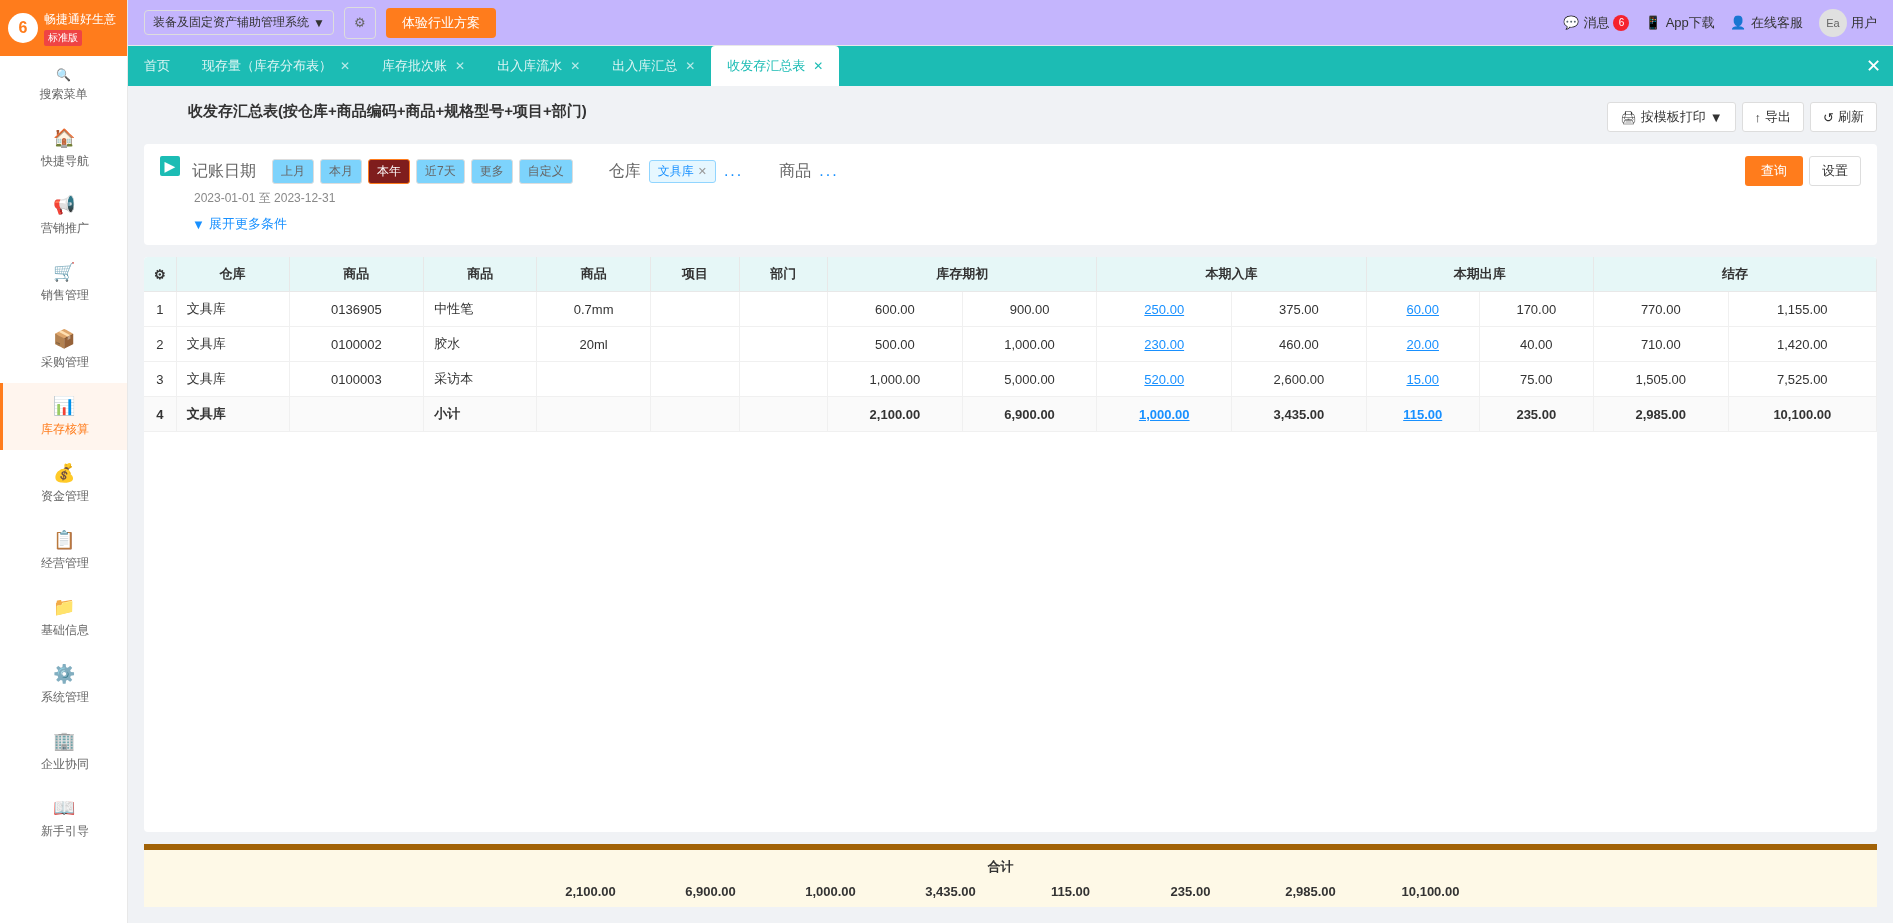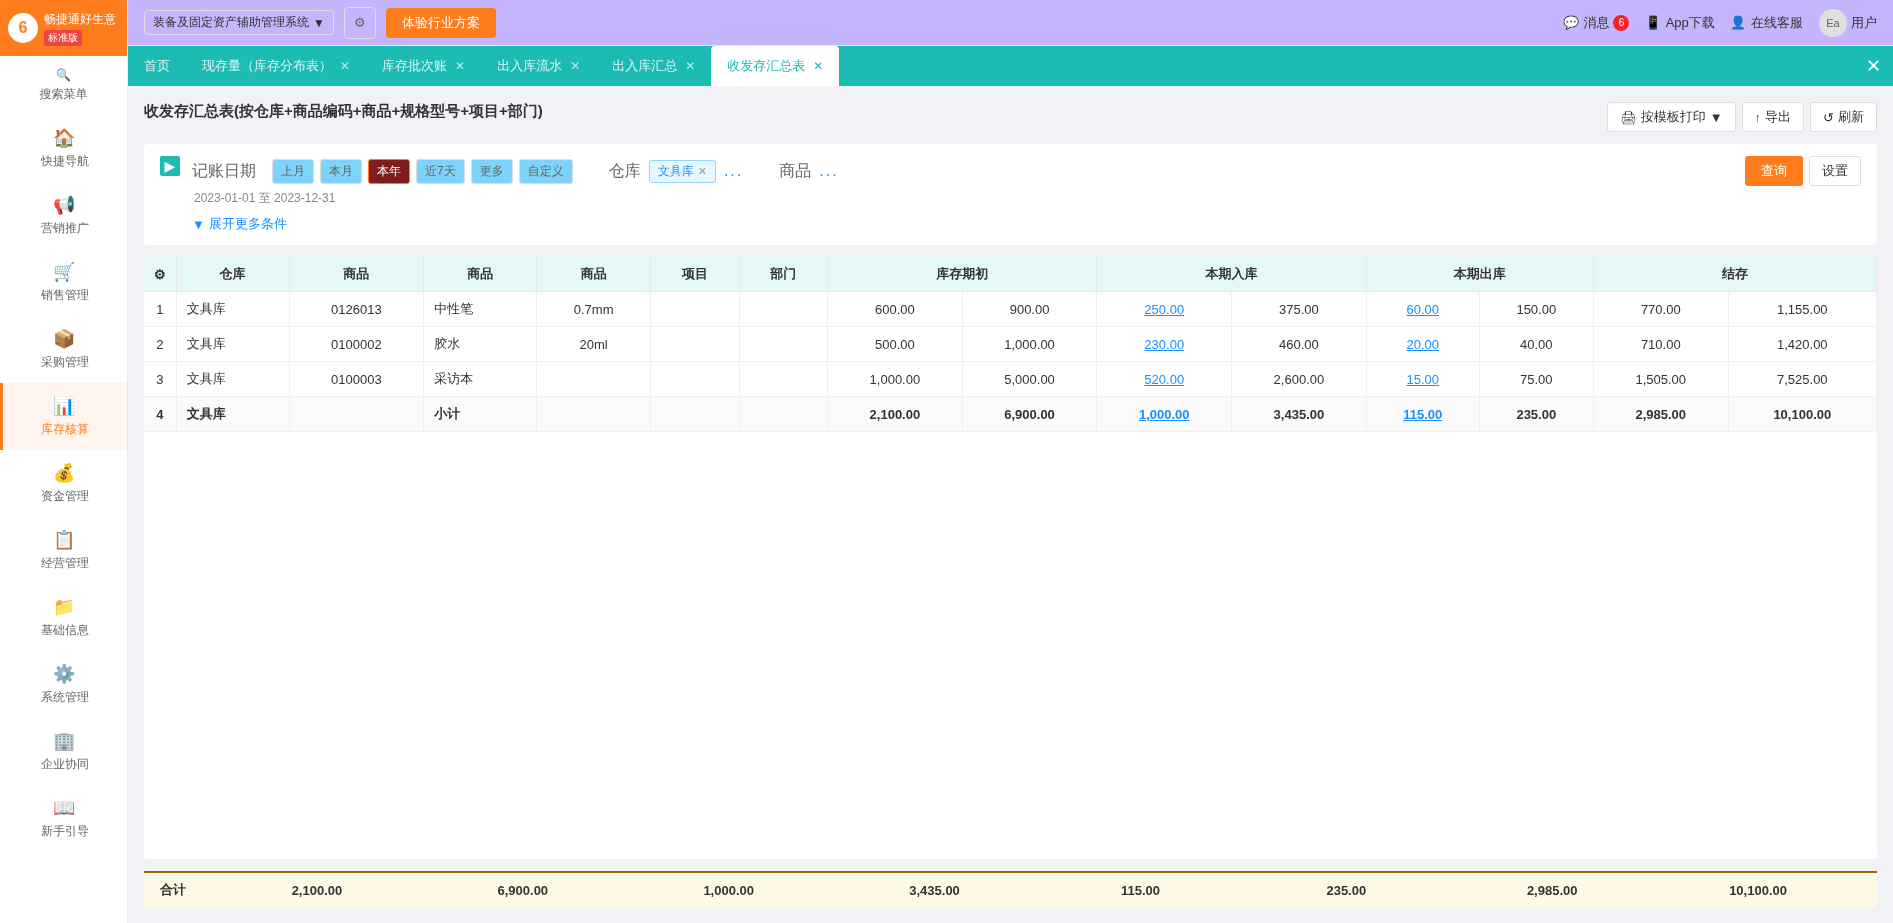--- a/index.html
+++ b/index.html
@@ -66,27 +66,27 @@
     table { width: 100%; border-collapse: collapse; font-size: 13px; }
     thead tr th { background: #e6f7f7; color: #333; padding: 8px 10px; text-align: center; border-bottom: 1px solid #e8e8e8; border-right: 1px solid #e8e8e8; font-weight: normal; white-space: nowrap; }
     thead tr:first-child th { font-weight: bold; }
     tbody tr td { padding: 8px 10px; text-align: center; border-bottom: 1px solid #f0f0f0; border-right: 1px solid #f0f0f0; color: #333; white-space: nowrap; }
     tbody tr.subtotal { background: #fafafa; font-weight: bold; }
     tbody tr td.link-val { color: #1890ff; text-decoration: underline; cursor: pointer; }
     .col-left { text-align: left; }
     .settings-col { width: 30px; }
 
     
-    .table-footer { background: #fef9e7; display: flex; align-items: center; padding: 8px 16px; border-top: 2px solid #a16207; font-size: 13px; color: #333; gap: 8px; flex-shrink: 0; position: sticky; bottom: 0; }
+    .table-footer { background: #fef9e7; display: flex; align-items: center; padding: 8px 16px; border-top: 6px solid #a16207; font-size: 13px; color: #333; gap: 8px; flex-shrink: 0; position: sticky; bottom: 0; flex-direction: column; }
     .footer-label { font-weight: bold; margin-right: 20px; }
     .footer-values { display: flex; gap: 0; flex: 1; }
     .footer-val { text-align: center; flex: 1; font-weight: bold; }
 
     
-    .top-action-row { display: flex; justify-content: space-between; align-items: flex-start; }
+    .top-action-row { display: flex; justify-content: space-between; align-items: flex-start; margin-left: 44px; }
     .right-actions { display: flex; gap: 6px; align-items: center; }
 
     
     .tab-bar-close { margin-left: auto; color: #fff; padding: 0 12px; cursor: pointer; font-size: 18px; }
   </style>
 </head>
 <body>
 
 <div class="sidebar">
   <div class="sidebar-logo">
@@ -283,31 +283,31 @@
             <th colspan="2">库存期初</th>
             <th colspan="2">本期入库</th>
             <th colspan="2">本期出库</th>
             <th colspan="2">结存</th>
           </tr>
         </thead>
         <tbody id="table-body">
         <tr>
               <td>1</td>
               <td class="col-left">文具库</td>
-              <td>0126013</td>
+              <td>0136905</td>
               <td class="col-left">中性笔</td>
               <td>0.7mm</td>
               <td></td>
               <td></td>
               <td>600.00</td>
               <td>900.00</td>
               <td class="link-val">250.00</td>
               <td>375.00</td>
               <td class="link-val">60.00</td>
-              <td>150.00</td>
+              <td>170.00</td>
               <td>770.00</td>
               <td>1,155.00</td>
             </tr>
             <tr>
               <td>2</td>
               <td class="col-left">文具库</td>
               <td>0100002</td>
               <td class="col-left">胶水</td>
               <td>20ml</td>
               <td></td>

